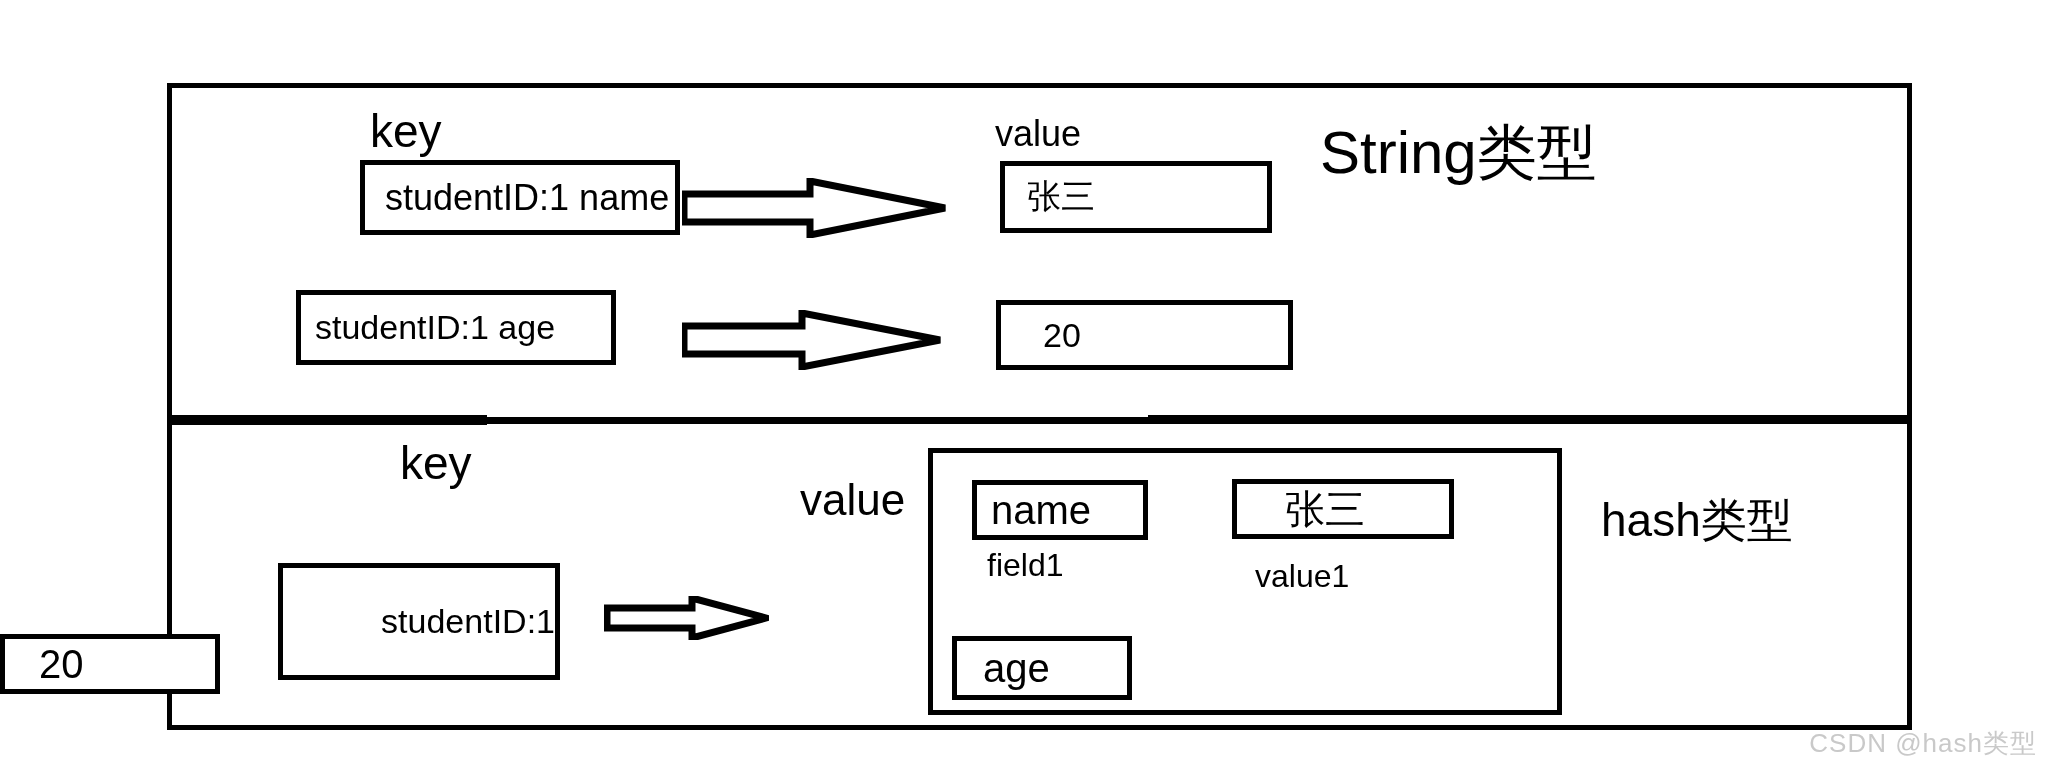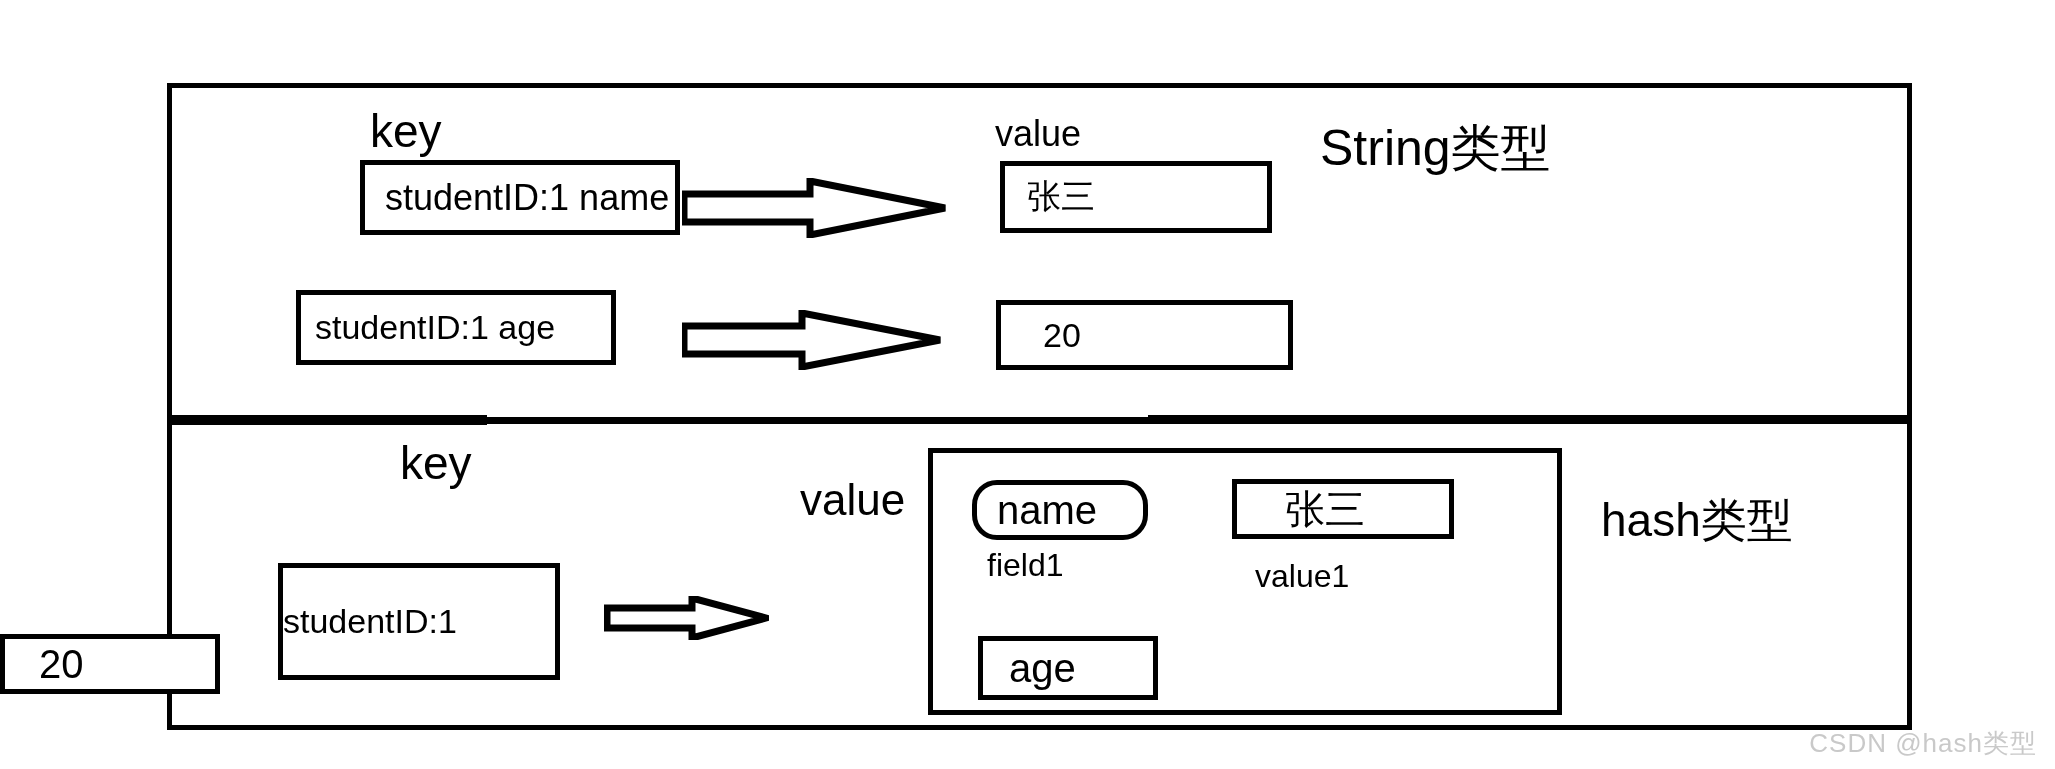--- a/index.html
+++ b/index.html
@@ -76,21 +76,21 @@
 
   .lbl {
     position: absolute;
     white-space: nowrap;
     line-height: 1;
   }
 
   
   .key-label-top   { left: 370px; top: 108px; font-size: 46px; }
   .value-label-top { left: 995px; top: 116px; font-size: 36px; }
-  .type-label-top  { left: 1320px; top: 123px; font-size: 50px; }
+  .type-label-top  { left: 1320px; top: 123px; font-size: 60px; }
 
   .box-key-name {
     left: 320px; top: 160px; width: 320px; height: 75px;
     padding-left: 20px; font-size: 36px; margin-left: 40px;
   }
   .box-key-age {
     left: 296px; top: 290px; width: 320px; height: 75px;
     padding-left: 14px; font-size: 34px;
   }
   .box-val-name {
@@ -116,28 +116,28 @@
     position: absolute;
     left: 928px; top: 448px;
     width: 634px; height: 267px;
     border: 5px solid #000;
     box-sizing: border-box;
     background: #fff;
   }
 
   .box-field-name {
     left: 972px; top: 480px; width: 176px; height: 60px;
-    padding-left: 20px; font-size: 40px; border-radius: 25px;
+    padding-left: 14px; font-size: 40px;
   }
   .box-value-name {
     left: 1232px; top: 479px; width: 222px; height: 60px;
     padding-left: 48px; font-size: 40px;
   }
   .box-field-age {
-    left: 978px; top: 636px; width: 180px; height: 64px;
+    left: 952px; top: 636px; width: 180px; height: 64px;
     padding-left: 26px; font-size: 40px;
   }
   .box-value-age {
     left": 0;
     left: 1240px; top: 634px; width: 220px; height: 60px;
     padding-left: 34px; font-size: 40px;
   }
 
   .field1-label { left: 987px; top: 549px; font-size: 32px; }
   .value1-label { left: 1255px; top: 560px; font-size: 32px; }
@@ -199,21 +199,21 @@
 
   <div class="box box-val-age">
     <span>20</span>
   </div>
 
   <div class="lbl key-label-bottom">key</div>
   <div class="lbl value-label-bottom">value</div>
   <div class="lbl type-label-bottom">hash类型</div>
 
   <div class="box box-key-sid">
-    <span style="text-align:left">studentID:1</span>
+    <span style="text-align:right">studentID:1</span>
   </div>
 
   <div class="arrow arrow-3">
     <svg viewBox="0 0 165 44" width="165" height="44" preserveAspectRatio="none">
       <polygon points="3,12 88,12 88,2 162,22 88,42 88,32 3,32" fill="#ffffff" stroke="#000000" stroke-width="7" stroke-linejoin="miter"></polygon>
     </svg>
   </div>
 
   <div class="hash-container"></div>
 

